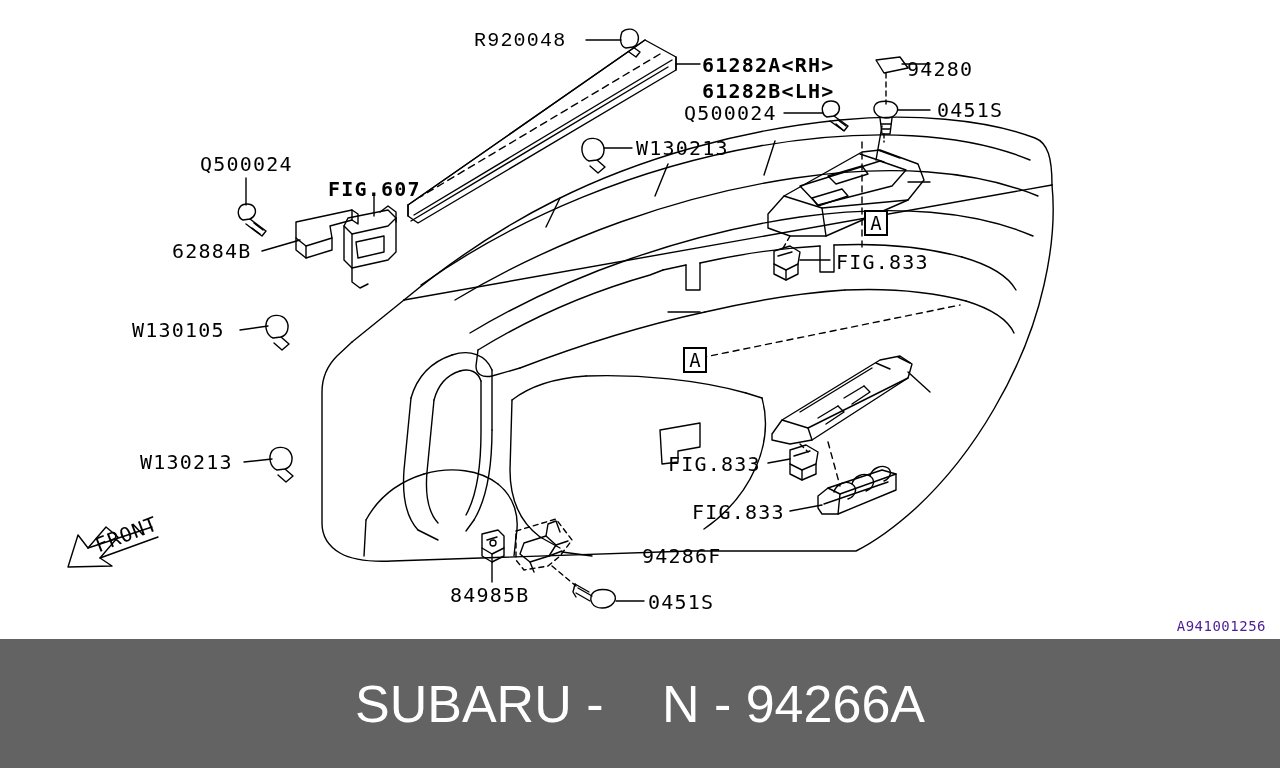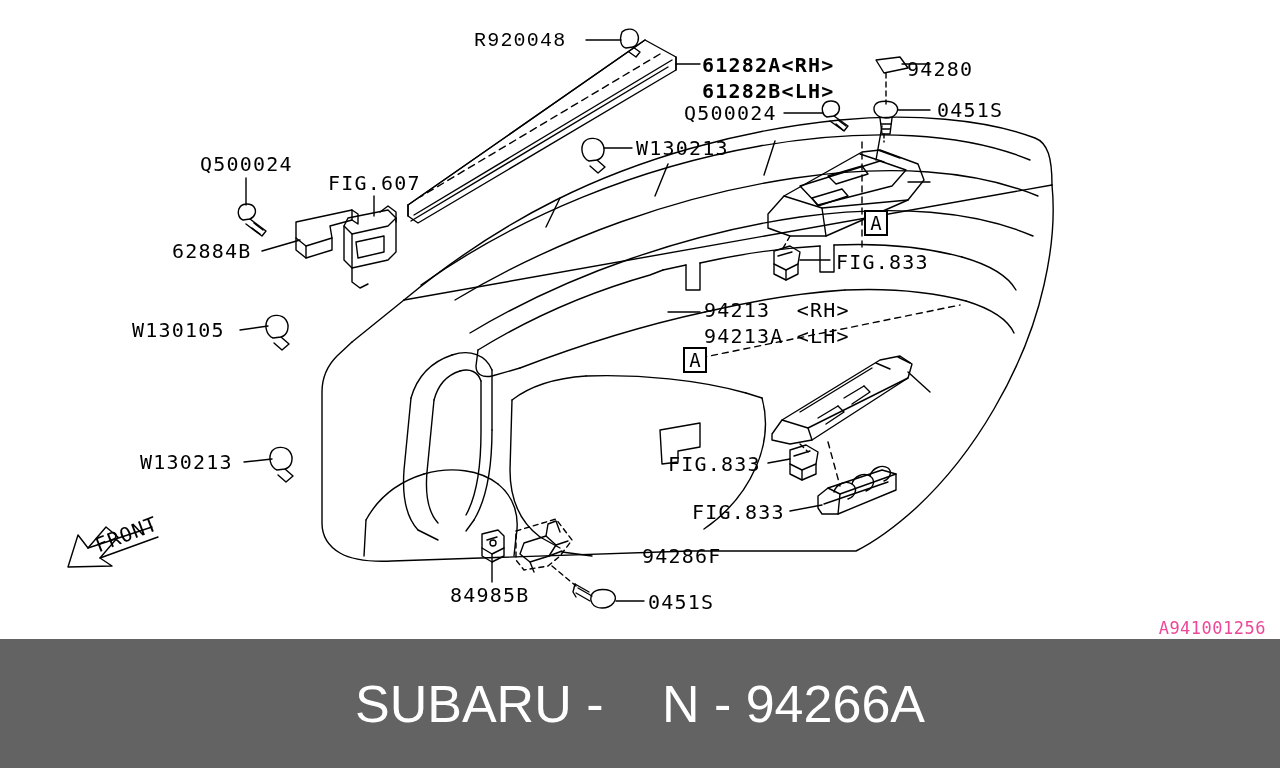--- a/index.html
+++ b/index.html
@@ -54,23 +54,23 @@
     transform:rotate(-21deg);
     transform-origin:0 50%;
     white-space:pre;
   }
 
   
   #diagram-code{
     position:absolute;
     right:14px;top:618px;
     font-family:"DejaVu Sans Mono",monospace;
-    font-size:17px;
+    font-size:14px;
     letter-spacing:0.5px;
-    color:#ec4899;
+    color:#4c1d95;
     white-space:pre;
   }
 
   
   #footer{
     position:absolute;left:0;top:639px;
     width:1280px;height:133px;
     background:#636363;
   }
   #footer-inner{
@@ -334,26 +334,25 @@
 
   <div class="lbl" style="left:684px;top:101px;">Q500024</div>
   <div class="lbl" style="left:907px;top:57px;">94280</div>
   <div class="lbl" style="left:937px;top:98px;">0451S</div>
 
 
   <div class="lbl" style="left:836px;top:250px;">FIG.833</div>
 
   <div class="lbl" style="left:636px;top:136px;">W130213</div>
   <div class="lbl" style="left:200px;top:152px;">Q500024</div>
-  <div class="lbl" style="left:328px;top:171px;">FIG.607</div>
+  <div class="lbl" style="left:328px;top:177px;font-weight:bold;">FIG.607</div>
   <div class="lbl" style="left:172px;top:239px;">62884B</div>
   <div class="lbl" style="left:132px;top:318px;">W130105</div>
   <div class="lbl" style="left:140px;top:450px;">W130213</div>
 
-  <div class="lbl two" style="left:704px;top:297px;"><span>94213  &lt;RH&gt;</span><br><span>94213A &lt;LH&gt;</span></div>
 
 
   <div class="lbl" style="left:668px;top:452px;">FIG.833</div>
   <div class="lbl" style="left:692px;top:500px;">FIG.833</div>
   <div class="lbl" style="left:594px;top:544px;margin-left:48px;">94286F</div>
   <div class="lbl" style="left:450px;top:583px;">84985B</div>
   <div class="lbl" style="left:648px;top:590px;">0451S</div>
 
   <div class="abox" style="left:864px;top:210px;">A</div>
   <div class="abox" style="left:683px;top:347px;">A</div>

